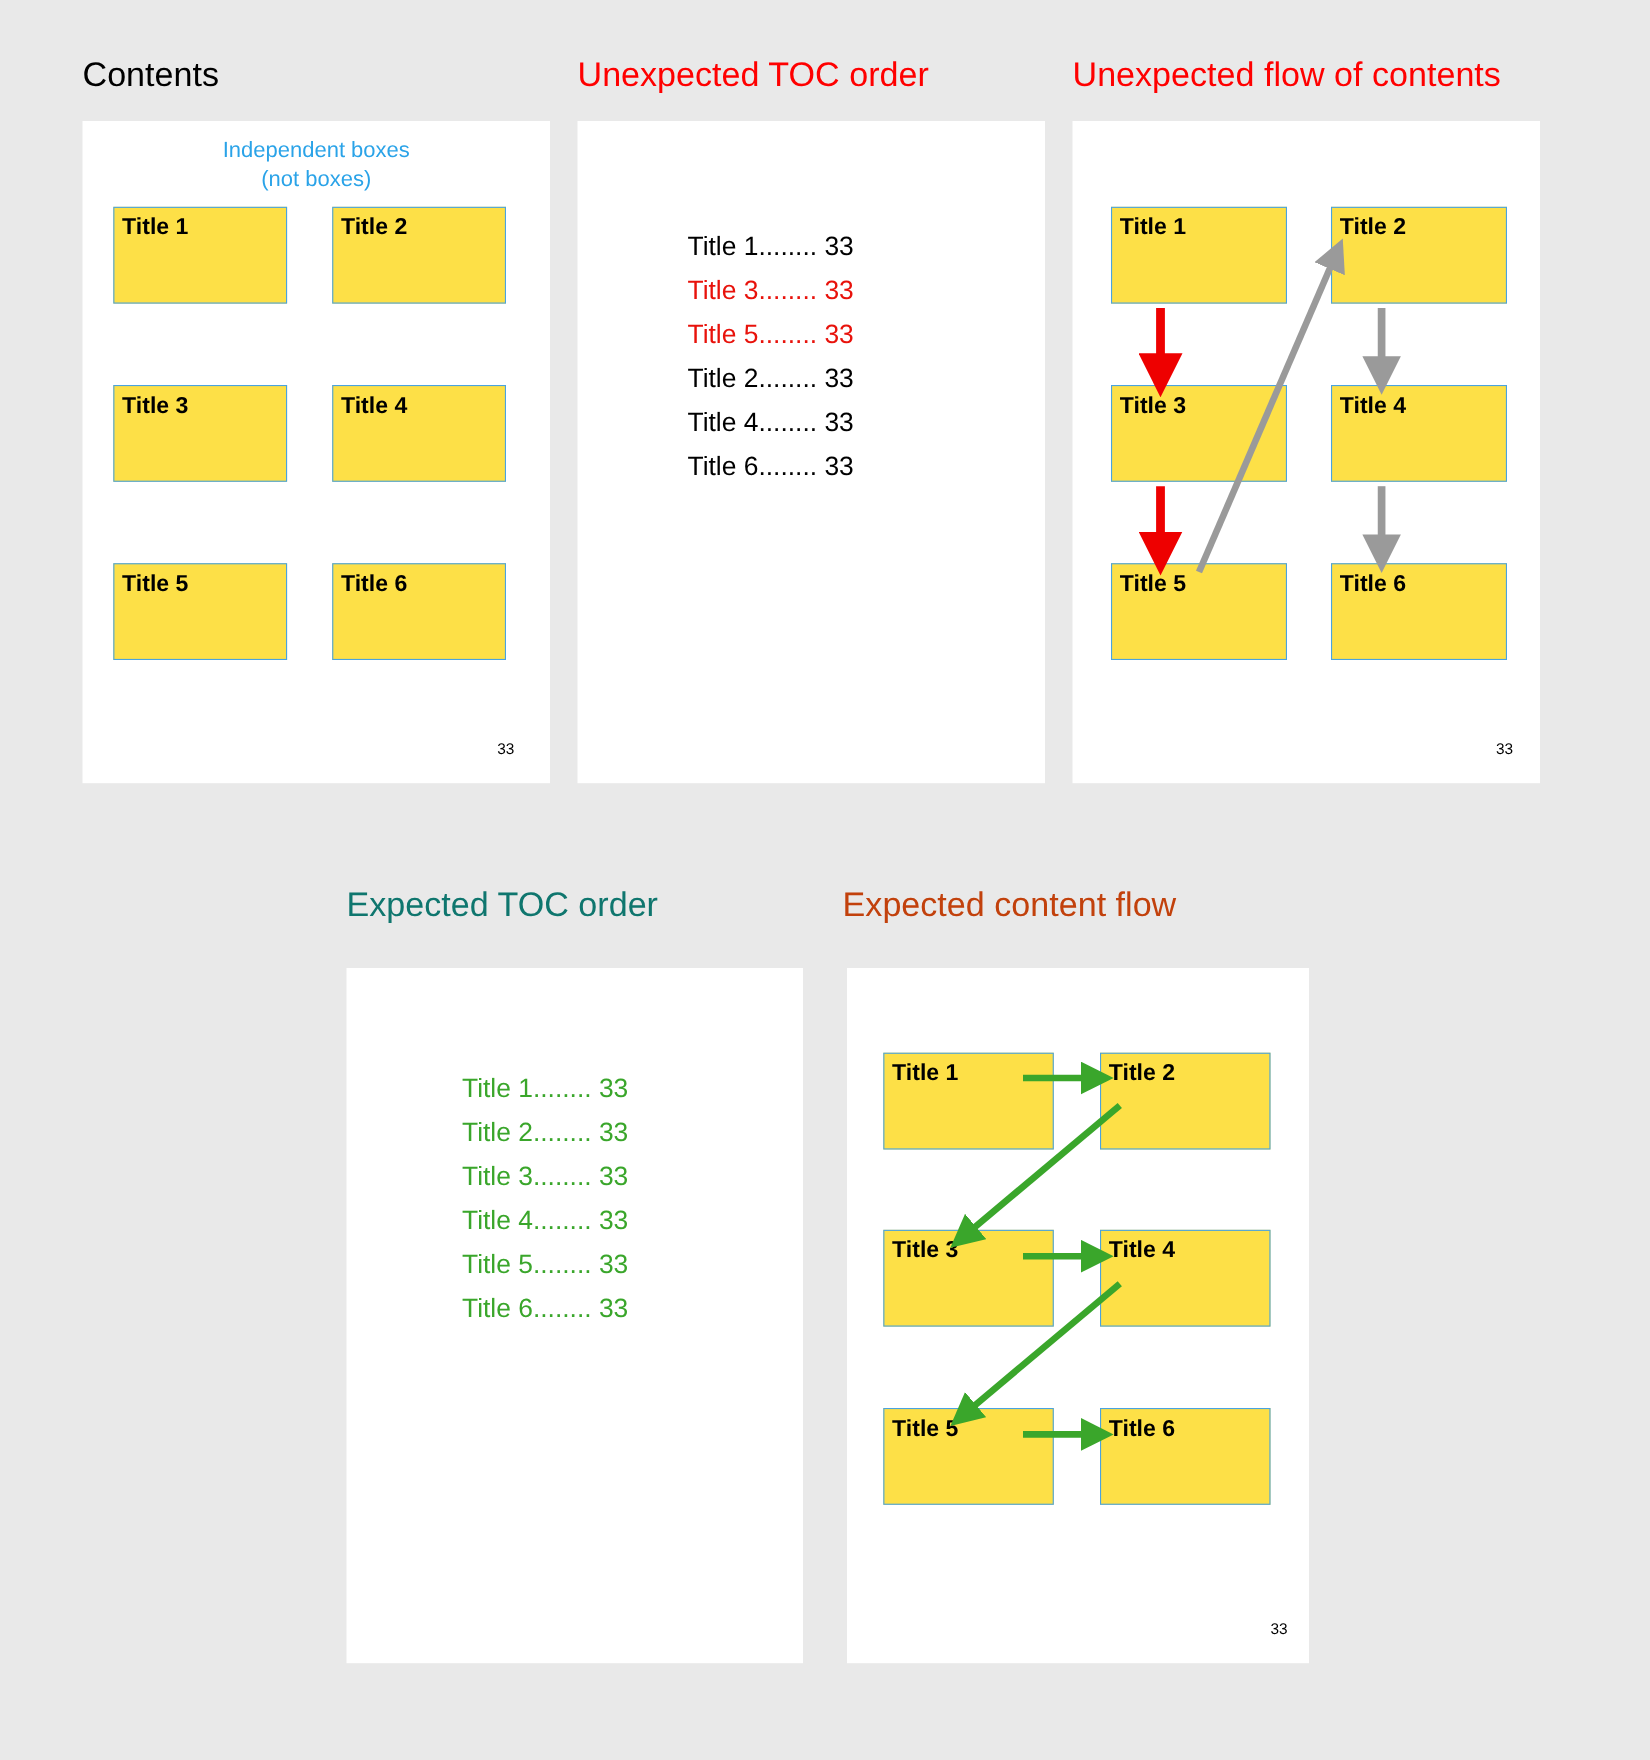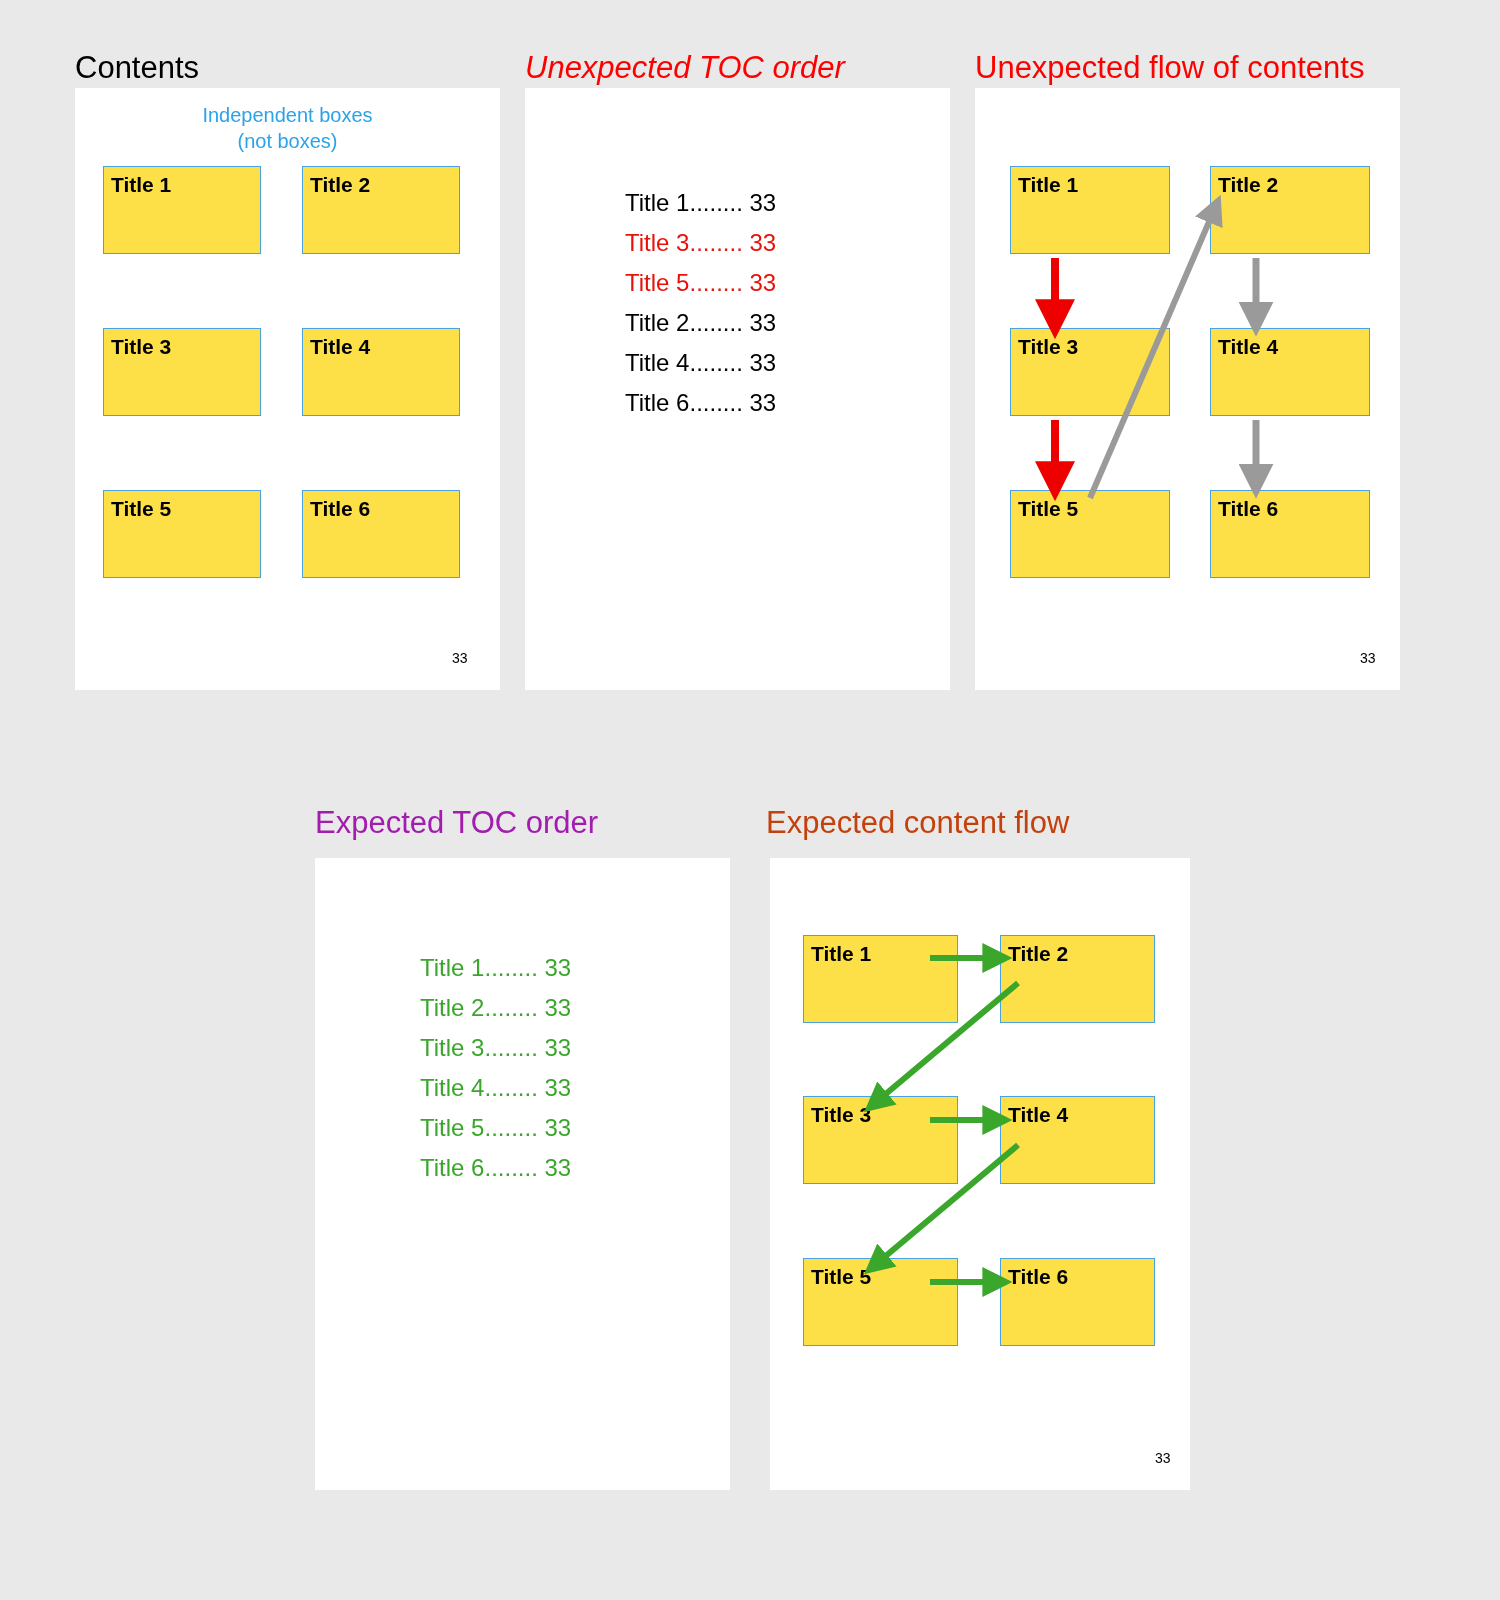--- a/index.html
+++ b/index.html
@@ -16,20 +16,21 @@
   }
   .panel-title {
     position: absolute;
     font-size: 31px;
     text-align: left;
     white-space: nowrap;
   }
   .page {
     position: absolute;
     background: #ffffff;
+    margin-top: 22px;
   }
   .box {
     position: absolute;
     border: 1.5px solid #4aa3df;
     background: #fde047;
     box-sizing: border-box;
   }
   .box-label {
     position: absolute;
     top: 6px;
@@ -99,21 +100,21 @@
   <div class="box" style="left:28px; top:402px; width:158px; height:88px;">
     <span class="box-label">Title 5</span>
   </div>
   <div class="box" style="left:227px; top:402px; width:158px; height:88px;">
     <span class="box-label">Title 6</span>
   </div>
 
   <div class="pagenum" style="left:377px; top:562px;">33</div>
 </div>
 
-<div class="panel-title" style="left:525px; top:50px; width:425px; color:#ff0000;font-style:italic;">Unexpected TOC order</div>
+<div class="panel-title" style="left:525px; top:50px; width:425px; color:#ff0000;">Unexpected TOC order</div>
 
 <div class="page" style="left:525px; top:88px; width:425px; height:602px;">
   <div class="toc-list" style="left:100px; top:95px;">
     <span class="toc-line black">
       <span>Title 1........</span>
       <span>33</span>
     </span>
     <span class="toc-line red">
       <span>Title 3........</span>
       <span>33</span>
@@ -172,21 +173,21 @@
     <line x1="80" y1="170" x2="80" y2="232" stroke="#ee0000" stroke-width="8" marker-end="url(#arrowRed)"></line>
     <line x1="80" y1="332" x2="80" y2="394" stroke="#ee0000" stroke-width="8" marker-end="url(#arrowRed)"></line>
     <line x1="115" y1="410" x2="240" y2="120" stroke="#9a9a9a" stroke-width="6" marker-end="url(#arrowGray)"></line>
     <line x1="281" y1="170" x2="281" y2="232" stroke="#9a9a9a" stroke-width="7" marker-end="url(#arrowGray)"></line>
     <line x1="281" y1="332" x2="281" y2="394" stroke="#9a9a9a" stroke-width="7" marker-end="url(#arrowGray)"></line>
   </svg>
 
   <div class="pagenum" style="left:385px; top:562px;">33</div>
 </div>
 
-<div class="panel-title" style="left:315px; top:805px; width:415px; color:#a21caf;">Expected TOC order</div>
+<div class="panel-title" style="left:315px; top:805px; width:415px; color:#0f766e;">Expected TOC order</div>
 
 <div class="page" style="left:315px; top:858px; width:415px; height:632px;">
   <div class="toc-list" style="left:105px; top:90px;">
     <span class="toc-line green">
       <span>Title 1........</span>
       <span>33</span>
     </span>
     <span class="toc-line green">
       <span>Title 2........</span>
       <span>33</span>

